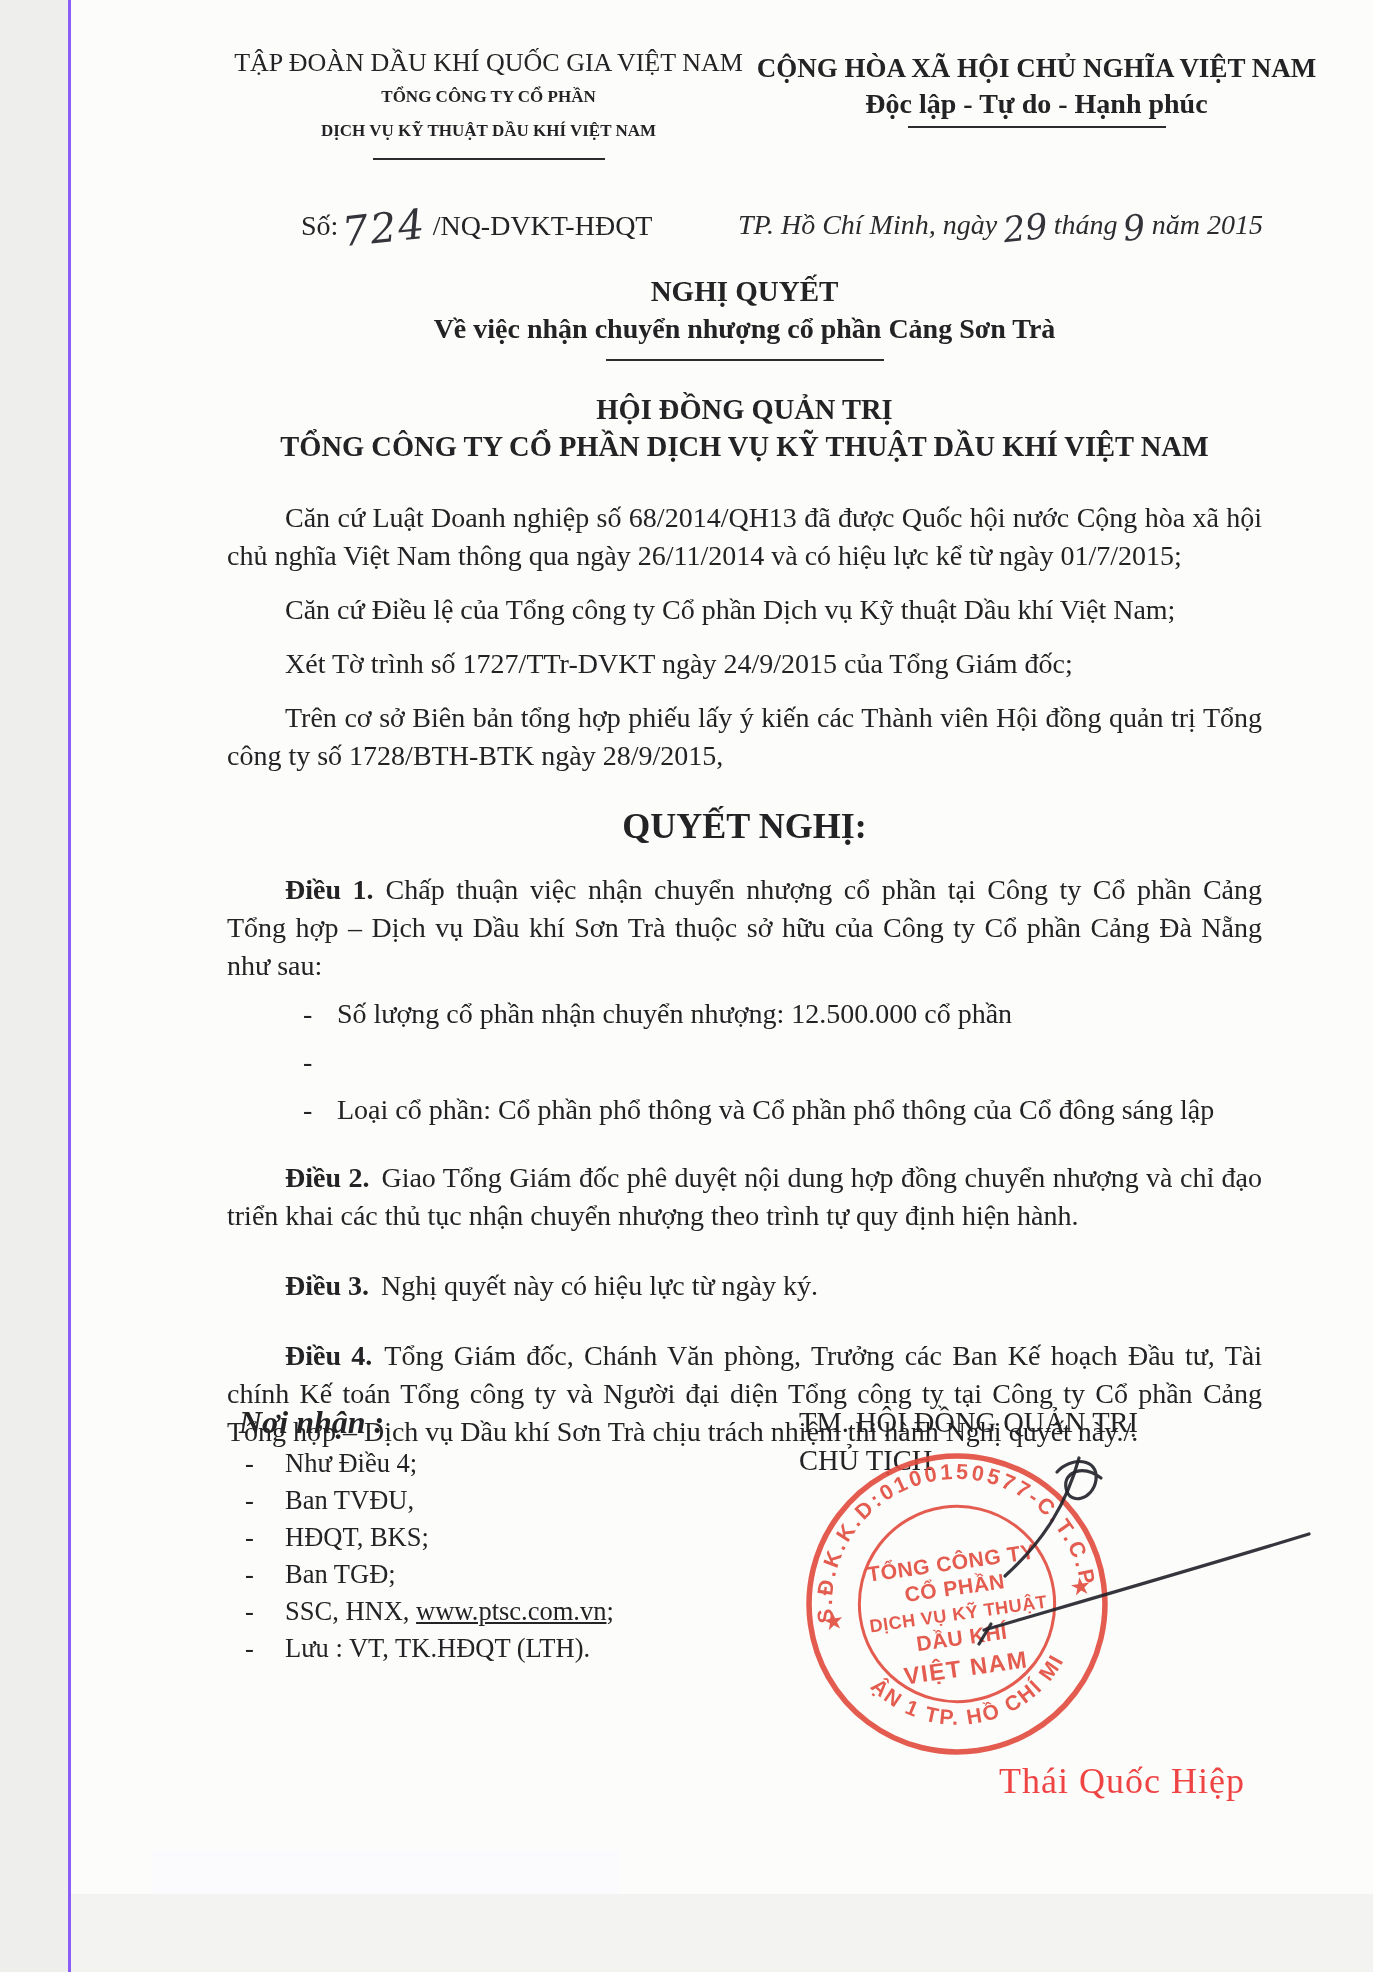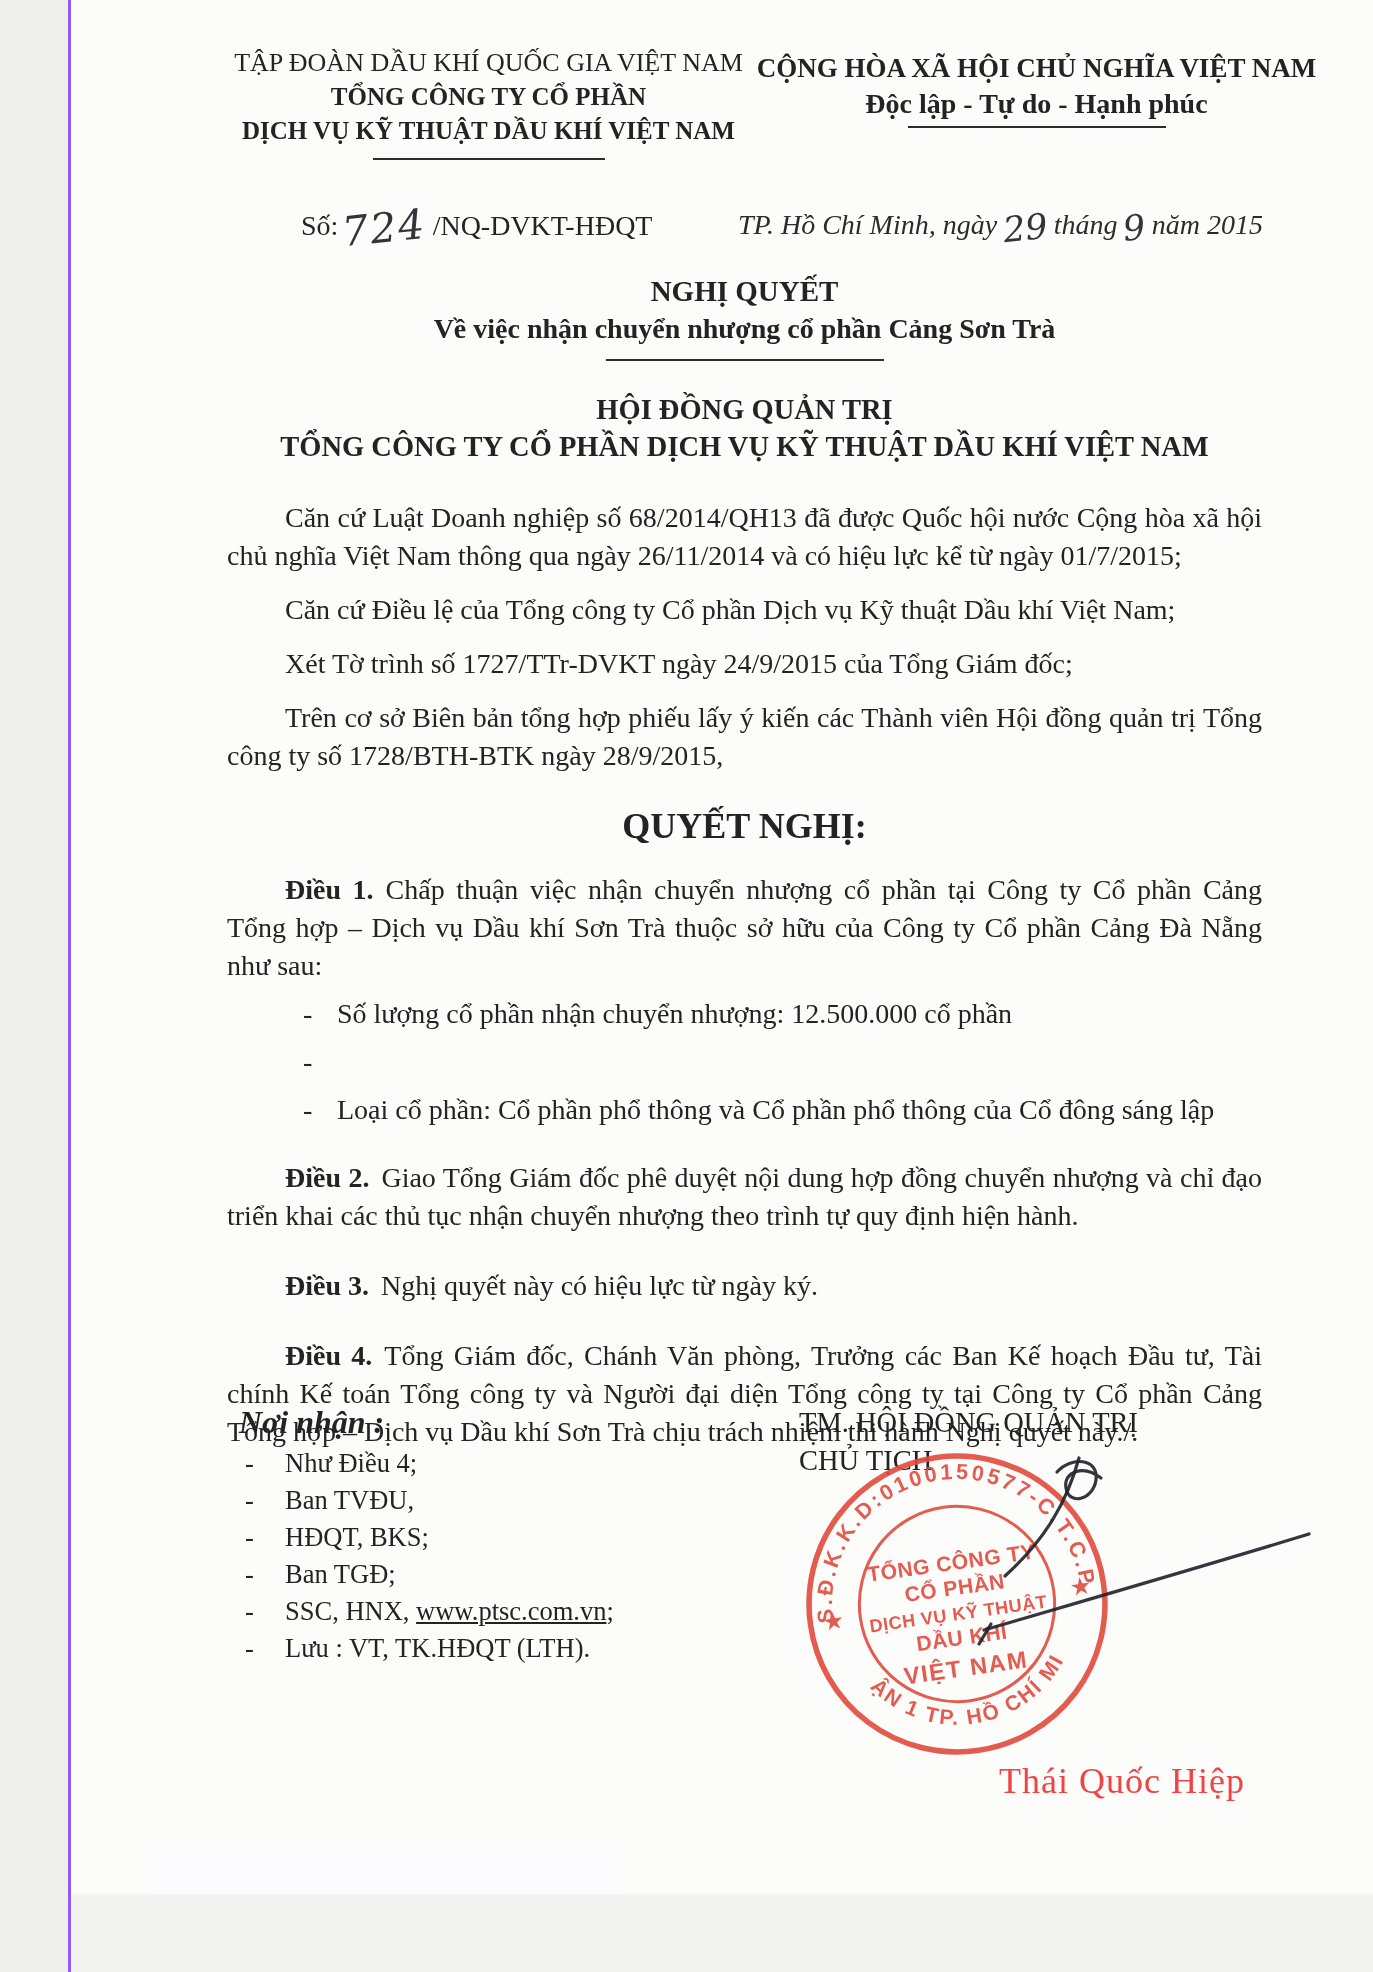--- a/index.html
+++ b/index.html
@@ -12,21 +12,21 @@
   }
   .page{
     position:absolute;left:68px;top:0;right:0;bottom:0;
     background:#fcfcfa;border-left:3px solid #8b5cf6;
   }
   .bottom-band{position:absolute;left:0;right:0;bottom:0;height:78px;background:#f3f3f1;}
   .bottom-patch{position:absolute;left:80px;bottom:70px;width:470px;height:52px;background:#fbfbfd;}
 
   
   .hdr-left{position:absolute;left:160px;top:46px;width:515px;text-align:center;line-height:34px;font-size:26px;}
-  .hdr-left .b{font-weight:bold;font-size:25px;}
+  .hdr-left .b{font-weight:bold;font-size:17px;}
   .hdr-rule{height:0;border-top:2.5px solid #2c2c2e;margin:10px auto 0;}
   .hdr-left .hdr-rule{width:232px;}
   .hdr-right{position:absolute;left:678px;top:50px;width:575px;text-align:center;line-height:36px;}
   .hdr-right .l1{font-weight:bold;font-size:27px;}
   .hdr-right .l2{font-weight:bold;font-size:28px;}
   .hdr-right .hdr-rule{width:258px;margin-top:4px;}
 
   
   .doc-number{position:absolute;left:230px;top:204px;font-size:28px;}
   .hand{

